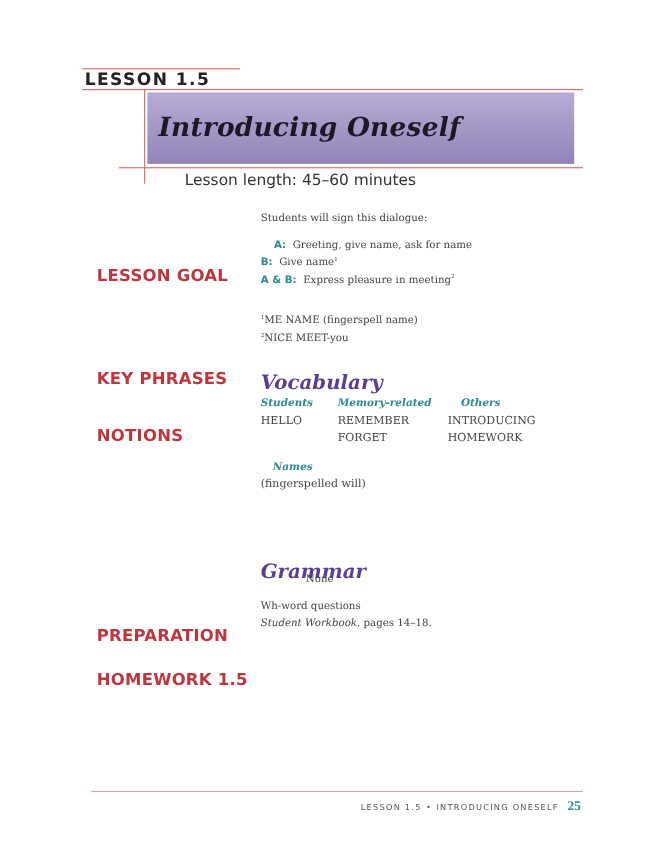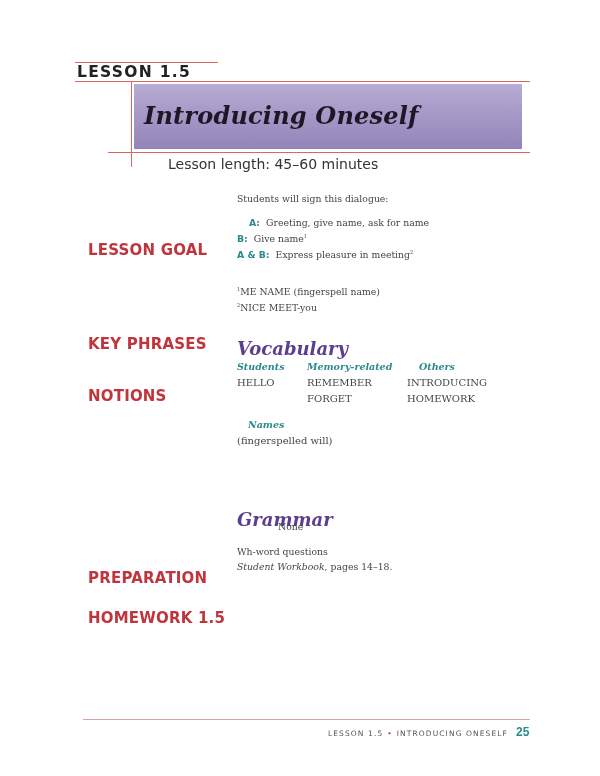--- a/index.html
+++ b/index.html
@@ -12,21 +12,21 @@
   .lesson-length { position:absolute; left:137px; top:156px; font-family:"DejaVu Sans", sans-serif; font-size:14px; color:#333;padding-left:31px; }
   .sec-head { position:absolute; left:88px; font-family:"DejaVu Sans", sans-serif; font-weight:bold; font-size:15px; color:#c0353c; letter-spacing:0.2px;margin-top:48px; }
   .body-text { position:absolute; left:237px; font-family:"DejaVu Serif", serif; font-size:9.3px; color:#444; white-space:nowrap; }
   .lbl { font-family:"DejaVu Sans", sans-serif; font-weight:bold; color:#2b8a8c; margin-right:6px; }
   sup { font-size:5px; vertical-align:4px; }
   .sub-head { position:absolute; left:237px; font-family:"DejaVu Serif", serif; font-style:italic; font-weight:bold; font-size:18px; color:#5b3f8e; }
   .cat-head { position:absolute; font-family:"DejaVu Serif", serif; font-style:italic; font-weight:bold; font-size:9.5px; color:#2b8a8c; }
   .vocab-word { position:absolute; font-family:"DejaVu Serif", serif; font-size:10px; color:#444; }
   .footer-text { position:absolute; left:328px; top:729px; font-family:"DejaVu Sans", sans-serif; font-size:7.5px; letter-spacing:1.1px; color:#555; }
   .footer-text .dot { color:#c0353c; margin:0 4px; }
-  .page-num { position:absolute; left:516px; top:725px; font-family:Liberation Sans, sans-serif; font-weight:bold; font-size:12px; color:#2b8a8c; }
+  .page-num { position:absolute; left:516px; top:725px; font-family:Liberation Serif, serif; font-weight:bold; font-size:12px; color:#2b8a8c; }
 </style>
 </head>
 <body>
 
 <div class="rule" style="left:75px; top:62px; width:143px; height:1.2px;"></div>
 <div class="rule" style="left:75px; top:81px; width:455px; height:1.2px;"></div>
 <div class="rule" style="left:131px; top:81px; width:1.2px; height:86px;"></div>
 <div class="rule" style="left:108px; top:152px; width:422px; height:1.2px;"></div>
 
 <div class="lesson-num">LESSON 1.5</div>

